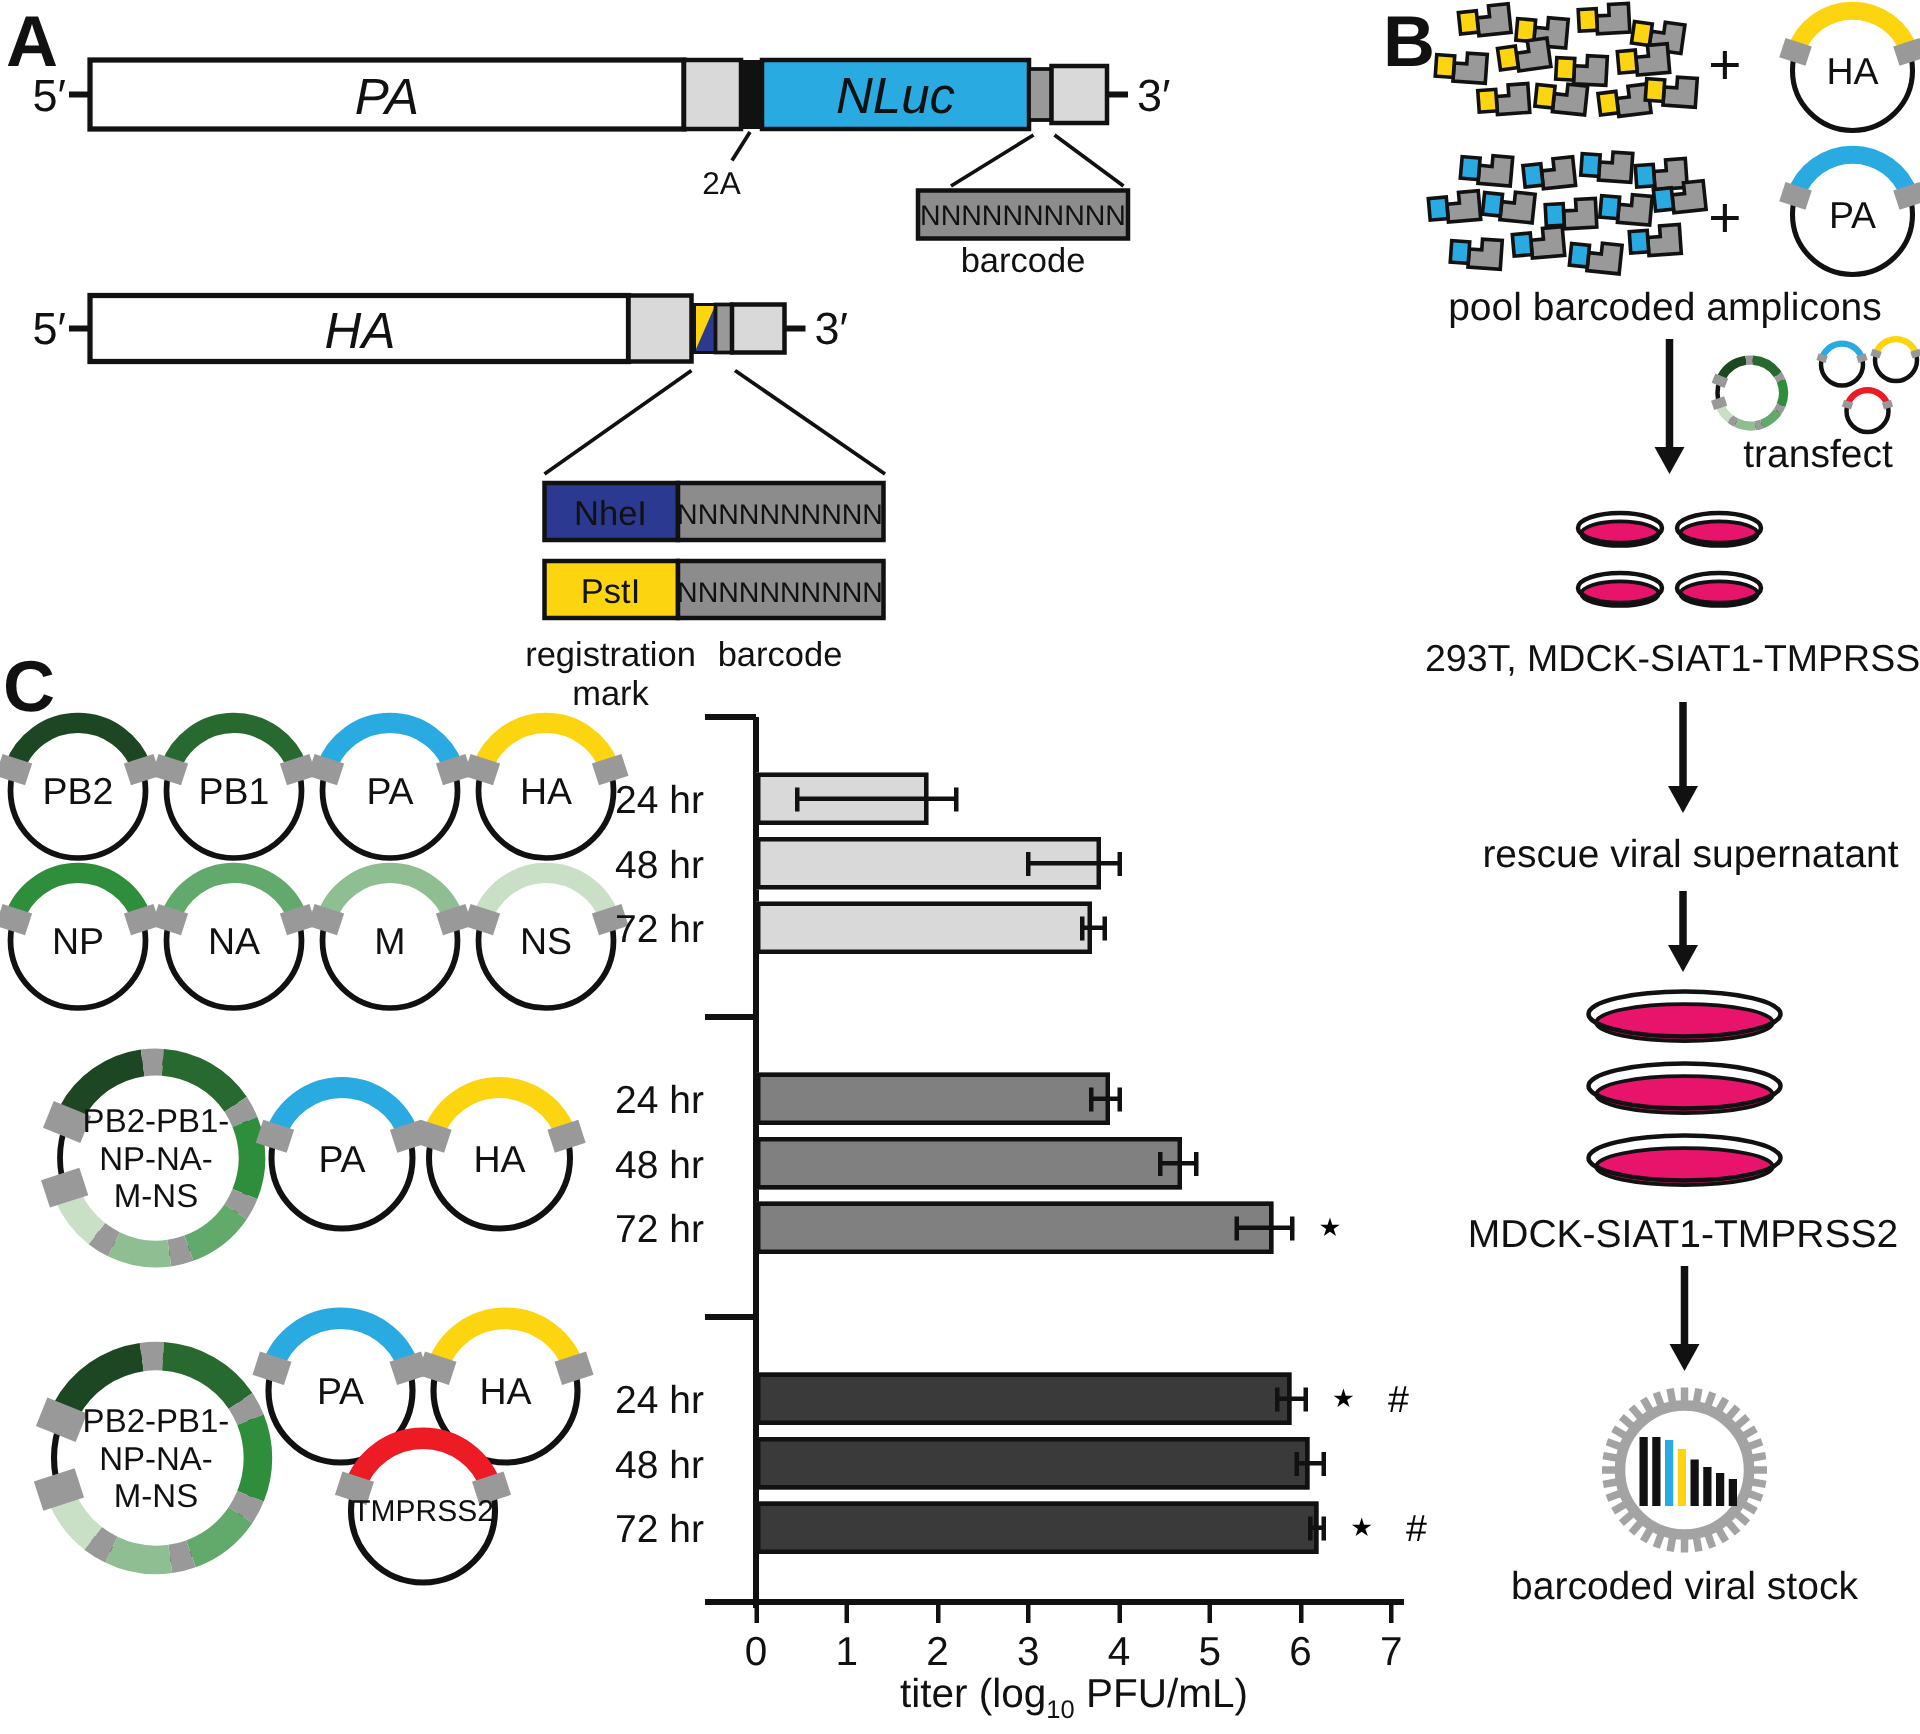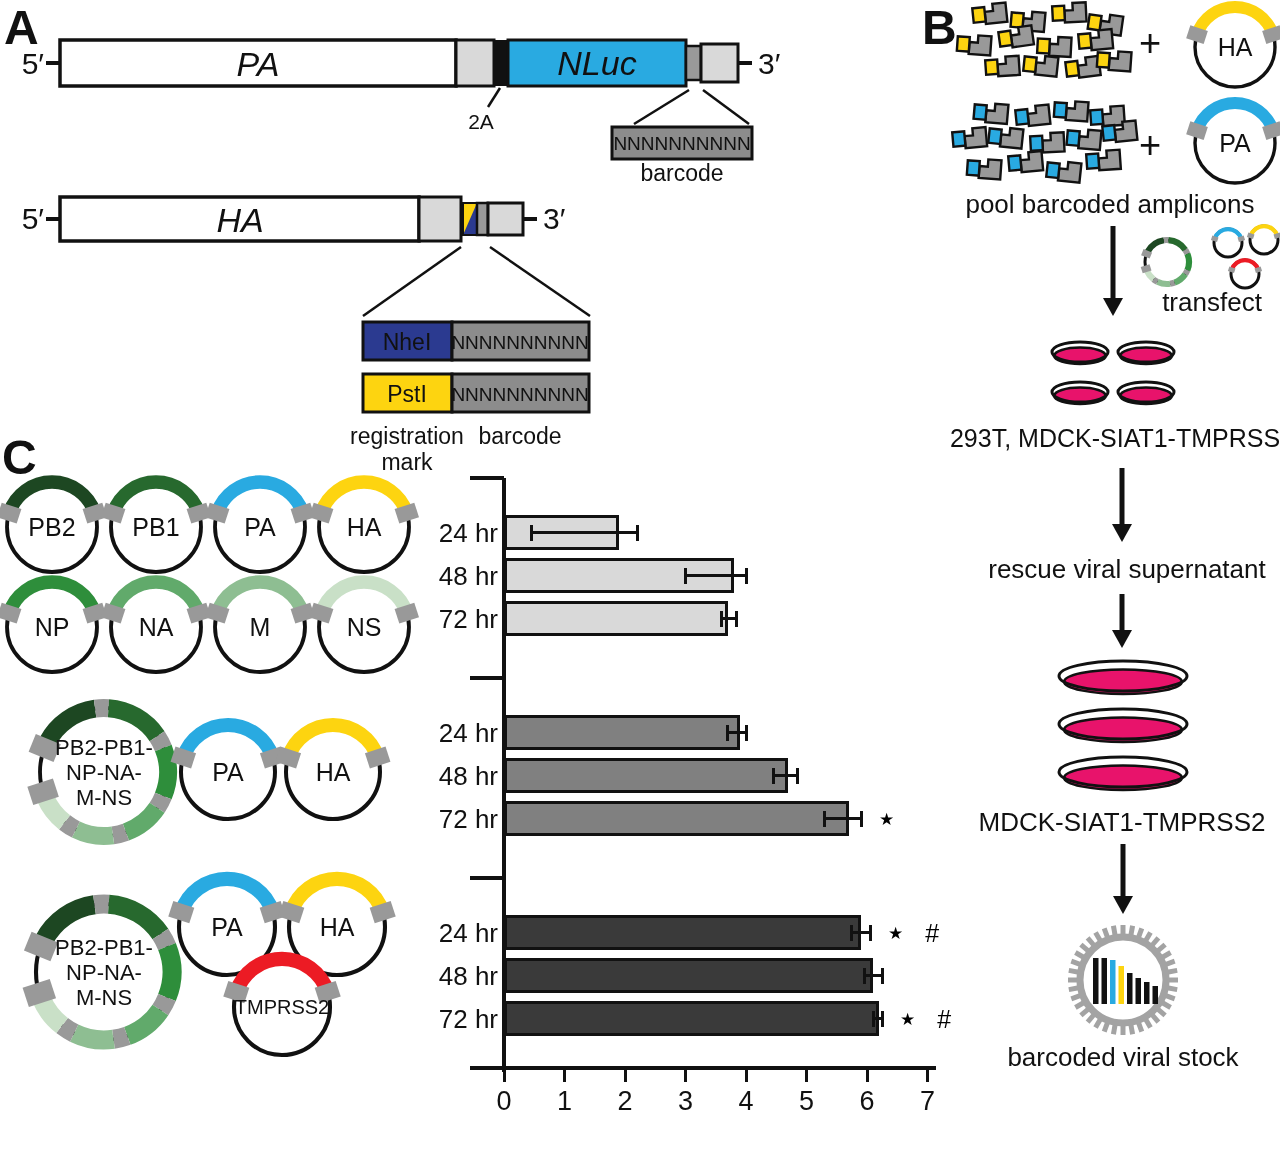--- a/index.html
+++ b/index.html
@@ -11,21 +11,21 @@
   .gene{font-style:italic;font-size:34px;}
   .seg-white{fill:#fff;stroke:#111;stroke-width:3.5;}
   .seg-light{fill:#d9d9d9;stroke:#111;stroke-width:3;}
   .lead{stroke:#111;stroke-width:4;}
   .callout{stroke:#111;stroke-width:2.5;}
   #chart-layer{position:absolute;left:0;top:0;width:1280px;height:1156px;}
   #chart-layer div{position:absolute;box-sizing:border-box;}
   .axis{background:#111;}
   .bar{border:3px solid #111;}
   .errline,.errcap{background:#111;}
-  .row-label{font-size:26px;color:#111;text-align:right;}
+  .row-label{font-size:26px;color:#111;}
   .tick-label{font-size:27px;color:#111;text-align:center;}
   .xlabel{font-size:27px;color:#111;text-align:center;white-space:nowrap;}
   .xlabel .sub{font-size:17px;position:relative;top:7px;}
   .ann{display:flex;gap:22px;align-items:center;height:30px;}
   .ann .star{font-family:"DejaVu Sans",sans-serif;font-size:17px;}
   .ann .hash{font-size:25px;}
 </style>
 </head>
 <body>
 
@@ -484,20 +484,21 @@
       <div class="axis" style="left: 684px; top: 1070px; width: 3px; height: 12px;"></div>
       <div class="tick-label" style="left: 665.5px; top: 1086px; width: 40px;">3</div>
       <div class="axis" style="left: 744.5px; top: 1070px; width: 3px; height: 12px;"></div>
       <div class="tick-label" style="left: 726px; top: 1086px; width: 40px;">4</div>
       <div class="axis" style="left: 805px; top: 1070px; width: 3px; height: 12px;"></div>
       <div class="tick-label" style="left: 786.5px; top: 1086px; width: 40px;">5</div>
       <div class="axis" style="left: 865.5px; top: 1070px; width: 3px; height: 12px;"></div>
       <div class="tick-label" style="left: 847px; top: 1086px; width: 40px;">6</div>
       <div class="axis" style="left: 926px; top: 1070px; width: 3px; height: 12px;"></div>
       <div class="tick-label" style="left: 907.5px; top: 1086px; width: 40px;">7</div>
+      <div class="xlabel" style="left: 500px; top: 1114px; width: 432px;"><span class="">titer (log</span><span class="sub">10</span><span class=""> PFU/mL)</span></div>
       <div class="row-label" style="left: 410px; top: 518px; width: 88px;">24 hr</div>
       <div class="bar" style="left: 504px; top: 515px; width: 114.9px; height: 35px; background: rgb(217, 217, 217);"></div>
       <div class="errline" style="left: 531.2px; top: 531px; width: 105.9px; height: 3px;"></div>
       <div class="errcap" style="left: 529.7px; top: 525px; width: 3px; height: 16px;"></div>
       <div class="errcap" style="left: 635.6px; top: 525px; width: 3px; height: 16px;"></div>
       <div class="row-label" style="left: 410px; top: 561px; width: 88px;">48 hr</div>
       <div class="bar" style="left: 504px; top: 558px; width: 229.9px; height: 35px; background: rgb(217, 217, 217);"></div>
       <div class="errline" style="left: 685.5px; top: 574px; width: 60.5px; height: 3px;"></div>
       <div class="errcap" style="left: 684px; top: 568px; width: 3px; height: 16px;"></div>
       <div class="errcap" style="left: 744.5px; top: 568px; width: 3px; height: 16px;"></div>

